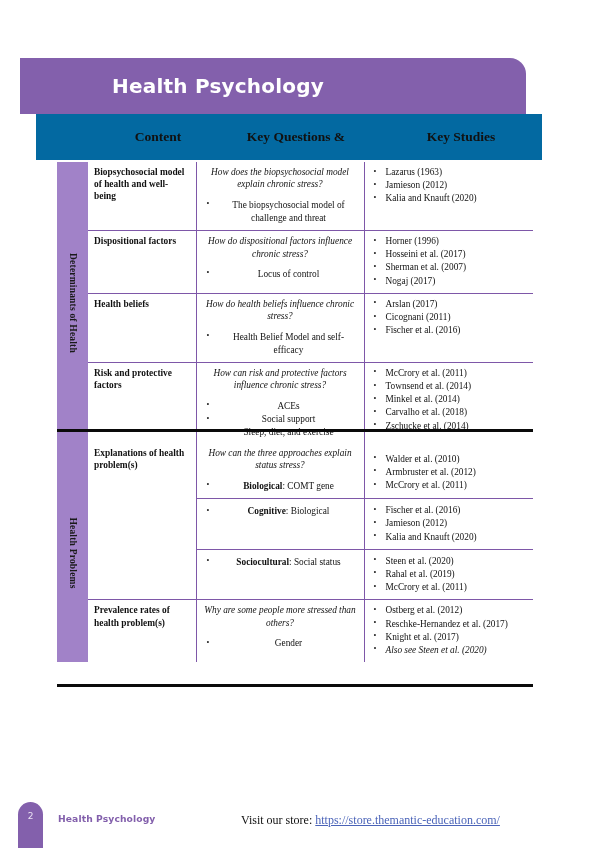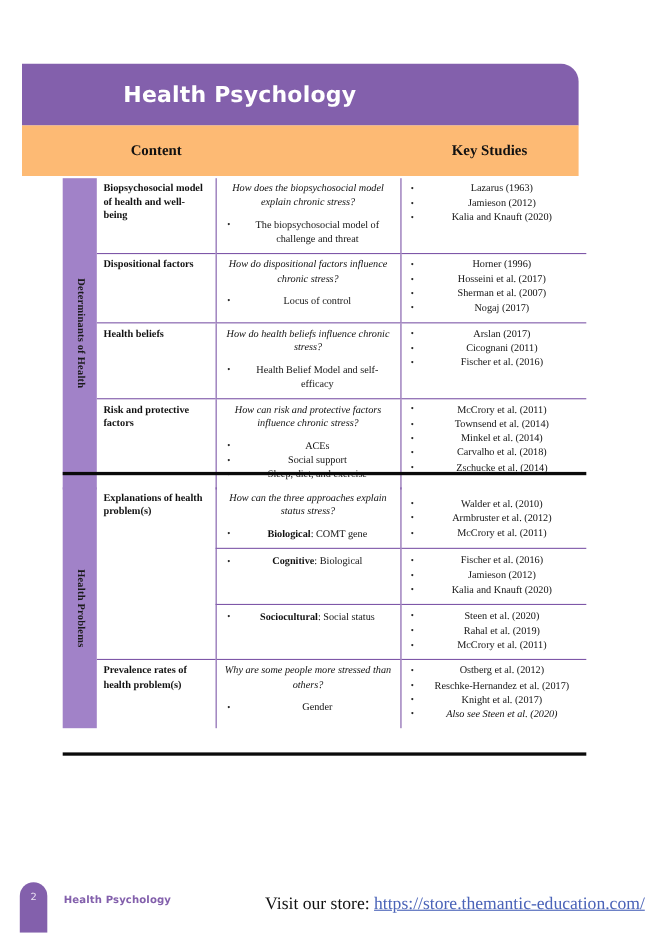--- a/index.html
+++ b/index.html
@@ -26,23 +26,23 @@
     color: #ffffff;
     font-family: "DejaVu Sans", sans-serif;
     font-weight: bold;
     font-size: 20px;
     letter-spacing: 0.2px;
     padding-right: 110px;
   }
 
   
   .colhead {
-    position: absolute; left: 20px; top: 114px;
+    position: absolute; left: 36px; top: 114px;
     width: 506px; height: 46px;
-    background: #fdba74;
+    background: #0369a1;
     display: flex;
     align-items: center;
   }
   .colhead .spacer { width: 68px; flex: 0 0 68px; }
   .colhead .ch {
     font-family: "Liberation Serif", serif;
     font-weight: bold;
     font-size: 13.5px;
     color: #111111;
     text-align: center;
@@ -106,21 +106,21 @@
     font-size: 9.3px;
     line-height: 1.38;
     margin-bottom: 0.5px;
   }
   ul.bul li::before {
     content: "\2022";
     position: absolute; left: 4px; top: -0.5px;
     font-size: 8px;
     color: #222;
   }
-  ul.studies { list-style: none; margin: 0; padding: 0; text-align: center; }
+  ul.studies { list-style: none; margin: 0; padding: 0; }
   ul.studies li {
     position: relative;
     padding-left: 15px;
     font-size: 9.3px;
     line-height: 1.42;
   }
   ul.studies li::before {
     content: "\2022";
     position: absolute; left: 3px; top: -0.5px;
     font-size: 8px;
@@ -155,21 +155,21 @@
     position: absolute; left: 58px; top: 813px;
     font-family: "DejaVu Sans", sans-serif;
     font-weight: bold;
     font-size: 9.2px;
     color: #8360AC;
     letter-spacing: 0.1px;
   }
   .footer-store {
     position: absolute; left: 241px; top: 813px;
     font-family: "Liberation Serif", serif;
-    font-size: 16px;
+    font-size: 12px;
     color: #111111;
     white-space: nowrap;
   }
   .footer-store a {
     color: #4a63b8;
     text-decoration: underline;
   }
 </style>
 </head>
 <body>
@@ -177,20 +177,21 @@
 <div class="page">
 
   <div class="banner">
     <div class="banner-title">Health Psychology</div>
   </div>
 
   <div class="colhead">
     <div class="spacer"></div>
     <div class="ch ch-content">Content</div>
     <div class="ch ch-question">
+      <div>Key Questions &amp;</div>
     </div>
     <div class="ch ch-studies">Key Studies</div>
   </div>
 
   <div class="block" style="top:162px; width:476px;">
     <div class="block-inner">
       <div class="sidebar">
         <div class="sidebar-label">Determinants of Health</div>
       </div>
       <table class="tbl">

